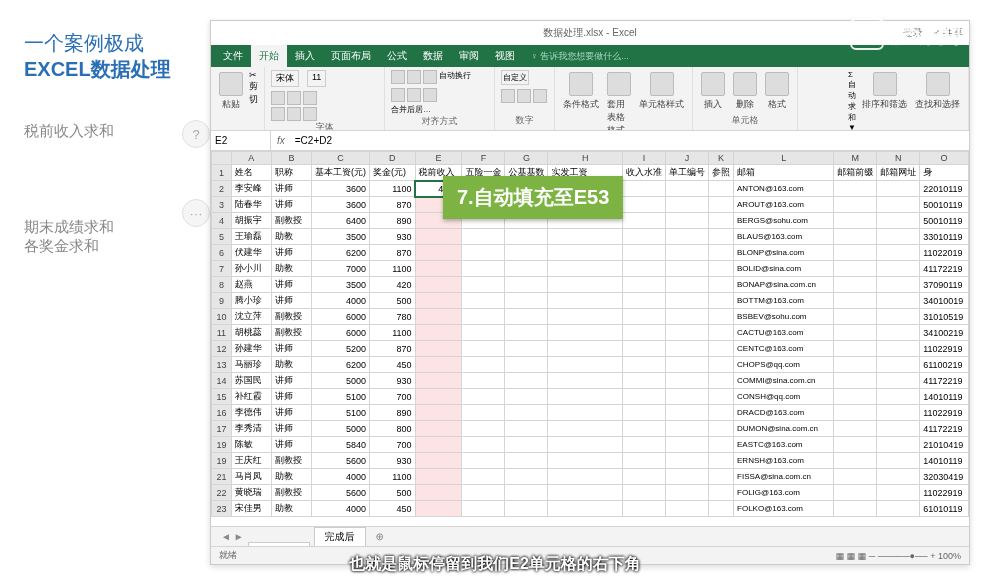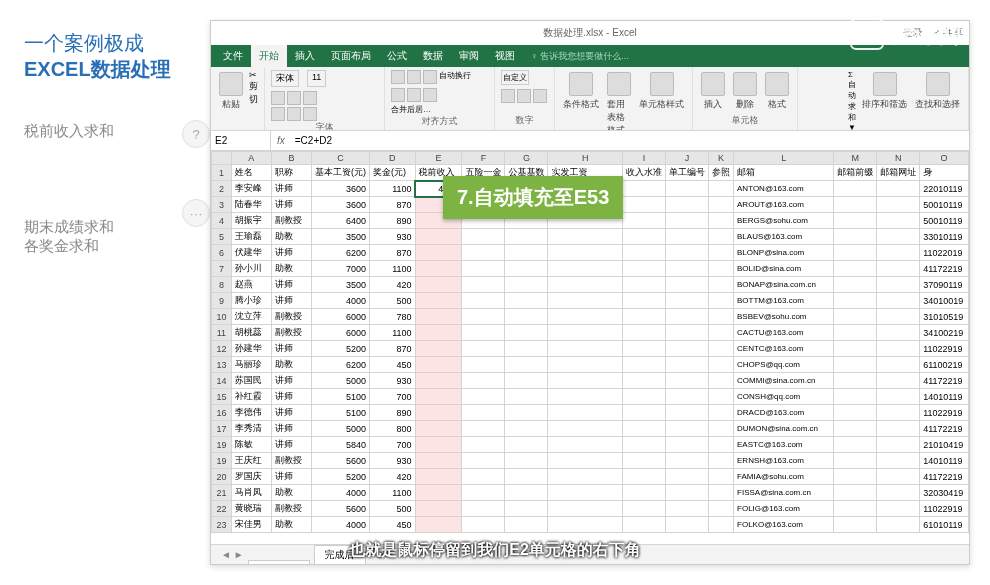--- a/index.html
+++ b/index.html
@@ -45,21 +45,21 @@
 .col-email { width: 110px; font-size: 8px; }
 .col-last { width: 50px; }
 .selected-cell { outline: 2px solid #217346; outline-offset: -1px; }
 .callout { position: absolute; top: 176px; left: 443px; background: #7cb342; color: #fff; font-size: 20px; font-weight: bold; padding: 8px 14px; box-shadow: 0 2px 4px rgba(0,0,0,0.3); z-index: 10; }
 .sheet-tabs { height: 20px; background: #f3f3f3; border-top: 1px solid #d4d4d4; display: flex; align-items: center; font-size: 10px; padding: 0 10px; gap: 4px; }
 .sheet-tab { padding: 2px 10px; background: #fff; border: 1px solid #ccc; border-bottom: none; cursor: pointer; }
 .sheet-tab.active { border-bottom: 6px solid #4c1d95; margin-top: 36px; }
 .statusbar { height: 18px; background: #f3f3f3; border-top: 1px solid #d4d4d4; display: flex; align-items: center; justify-content: space-between; font-size: 9px; padding: 0 8px; color: #666; }
 .watermark { position: absolute; top: 18px; right: 28px; color: #fff; font-size: 24px; font-weight: bold; opacity: 0.9; z-index: 20; display: flex; align-items: center; gap: 6px; }
 .watermark .box { border: 2px solid #fff; border-radius: 6px; padding: 2px 6px; font-size: 18px; }
-.subtitle { position: absolute; bottom: 24px; left: 50%; transform: translateX(-50%); color: #fff; font-size: 16px; font-weight: bold; text-shadow: 0 0 3px #000, 0 0 3px #000; z-index: 20; }
+.subtitle { position: absolute; bottom: 10px; left: 50%; transform: translateX(-50%); color: #fff; font-size: 16px; font-weight: bold; text-shadow: 0 0 3px #000, 0 0 3px #000; z-index: 20; }
 </style>
 </head>
 <body>
 
 <div class="page">
   <div class="left-panel">
     <div class="left-title">
       <div>一个案例极成</div>
       <div class="line2">EXCEL数据处理</div>
     </div>
@@ -573,38 +573,20 @@
               <td class="col-h"></td>
               <td></td>
               <td></td>
               <td></td>
               <td class="col-email">ERNSH@163.com</td>
               <td></td>
               <td></td>
               <td class="col-last">14010119</td>
             </tr>
             <tr>
-              <th class="row-hdr">20</th>
-              <td class="col-name">罗国庆</td>
-              <td class="col-title">讲师</td>
-              <td class="col-num">5200</td>
-              <td class="col-num">420</td>
-              <td class="col-e"></td>
-              <td></td>
-              <td></td>
-              <td class="col-h"></td>
-              <td></td>
-              <td></td>
-              <td></td>
-              <td class="col-email">FAMIA@sohu.com</td>
-              <td></td>
-              <td></td>
-              <td class="col-last">41172219</td>
-            </tr>
-            <tr>
               <th class="row-hdr">21</th>
               <td class="col-name">马肖凤</td>
               <td class="col-title">助教</td>
               <td class="col-num">4000</td>
               <td class="col-num">1100</td>
               <td class="col-e"></td>
               <td></td>
               <td></td>
               <td class="col-h"></td>
               <td></td>
@@ -655,20 +637,24 @@
         </table>
     </div>
 
     <div class="sheet-tabs">
       <span style="color:#888;">◄ ►</span>
       <span class="sheet-tab active">数据处理</span>
       <span class="sheet-tab">完成后</span>
       <span style="padding:0 6px;color:#888;">⊕</span>
     </div>
 
+    <div class="statusbar">
+      <span>就绪</span>
+      <span>▦ ▦ ▦ ─ ─────●── + <span>100%</span></span>
+    </div>
   </div>
 </div>
 
 <div class="callout">7.自动填充至E53</div>
 
 <div class="watermark">
   <span class="box">虎</span>
   <span>虎课网</span>
 </div>
 

